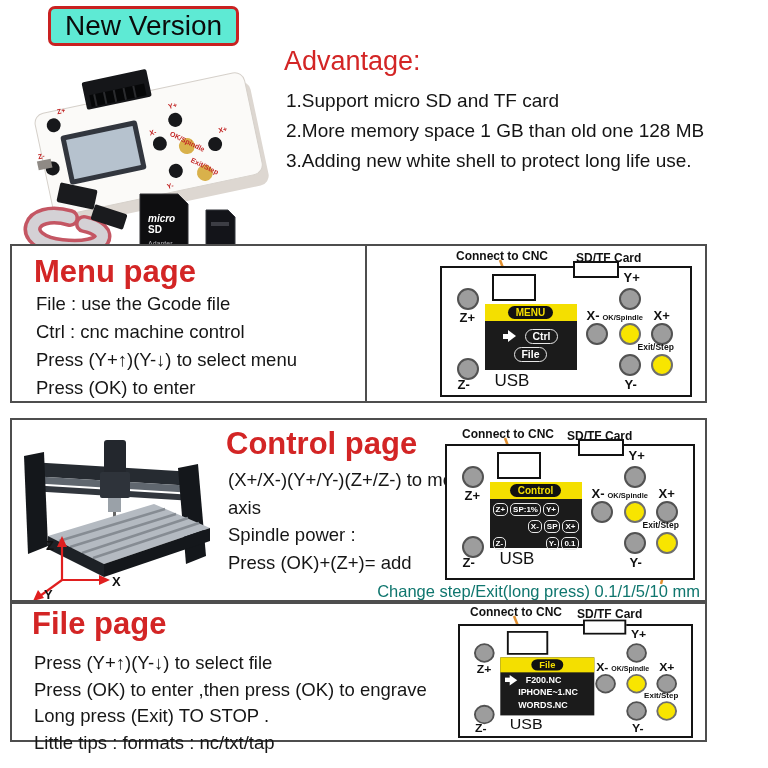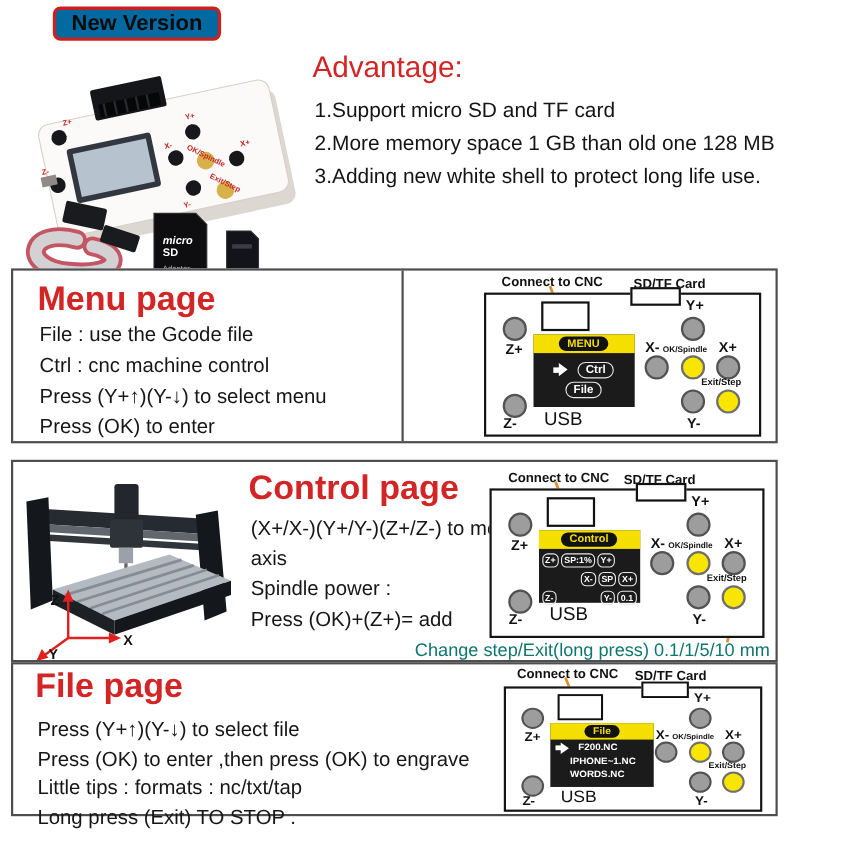--- a/index.html
+++ b/index.html
@@ -1,21 +1,21 @@
 <!DOCTYPE html>
 <html><head>
 <meta charset="utf-8">
 <style>
   html,body{margin:0;padding:0}
   body{width:768px;height:768px;position:relative;background:#fff;overflow:hidden;
        font-family:"Liberation Sans",sans-serif;color:#161616}
   .abs{position:absolute}
   
   .badge{position:absolute;left:48px;top:6px;border:3px solid #c92121;border-radius:7px;
-         padding:1px 14px;font-size:20px;font-weight:bold;color:#0b0b0b;background:#0369a1}
+         padding:1px 14px;font-size:28px;font-weight:normal;color:#0b0b0b;background:#5eead4}
   .adv-title{position:absolute;left:284px;top:46px;font-size:27px;font-weight:normal;color:#d32525}
   .adv-list{position:absolute;left:286px;top:86px;font-size:19px;line-height:30px;color:#141414}
   .adv-list p{margin:0}
   
   .panel{position:absolute;left:10px;width:697px;border:2px solid #4e4e4e;background:#fff;box-sizing:border-box}
   #panel-menu{top:244px;height:159px}
   #panel-control{top:418px;height:184px}
   #panel-file{top:602px;height:140px}
   .v-divider{position:absolute;top:0;bottom:0;left:353px;width:0;border-left:2px solid #4e4e4e}
   .page-title{position:absolute;font-size:31px;font-weight:bold;color:#d32525;white-space:nowrap}
@@ -287,22 +287,22 @@
     </div>
   </div>
   <div class="note">Change step/Exit(long press) 0.1/1/5/10 mm</div>
 </div>
 
 <div class="panel" id="panel-file">
   <div class="page-title">File page</div>
   <div class="instr">
     <p>Press (Y+↑)(Y-↓) to select file</p>
     <p>Press (OK) to enter ,then press (OK) to engrave</p>
+    <p>Long press (Exit) TO STOP .</p>
     <p>Little tips : formats : nc/txt/tap</p>
-    <p>Long press (Exit) TO STOP .</p>
   </div>
 
   <div class="diagram" style="left:446px;top:0;width:240px;height:136px">
     <div class="dlabel" style="left:12px;top:1px">Connect to CNC</div>
     <div class="dlabel" style="left:119px;top:3px">SD/TF Card</div>
     <svg class="pointer" style="left:38px;top:12px" width="44" height="34">
       <line x1="18" y1="0" x2="30" y2="30" stroke="#e2902f" stroke-width="2.5"></line>
     </svg>
     <div class="device" style="left:0;top:20px;width:235px;height:114px">
       <div class="dev-inner" style="transform:scale(0.94,0.879)">

